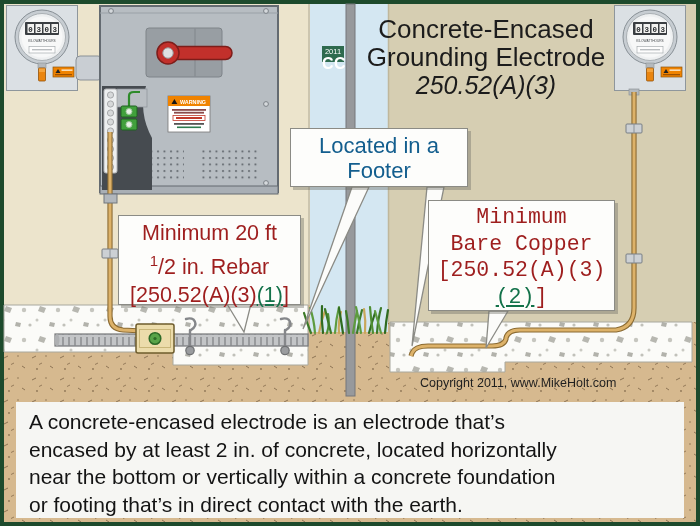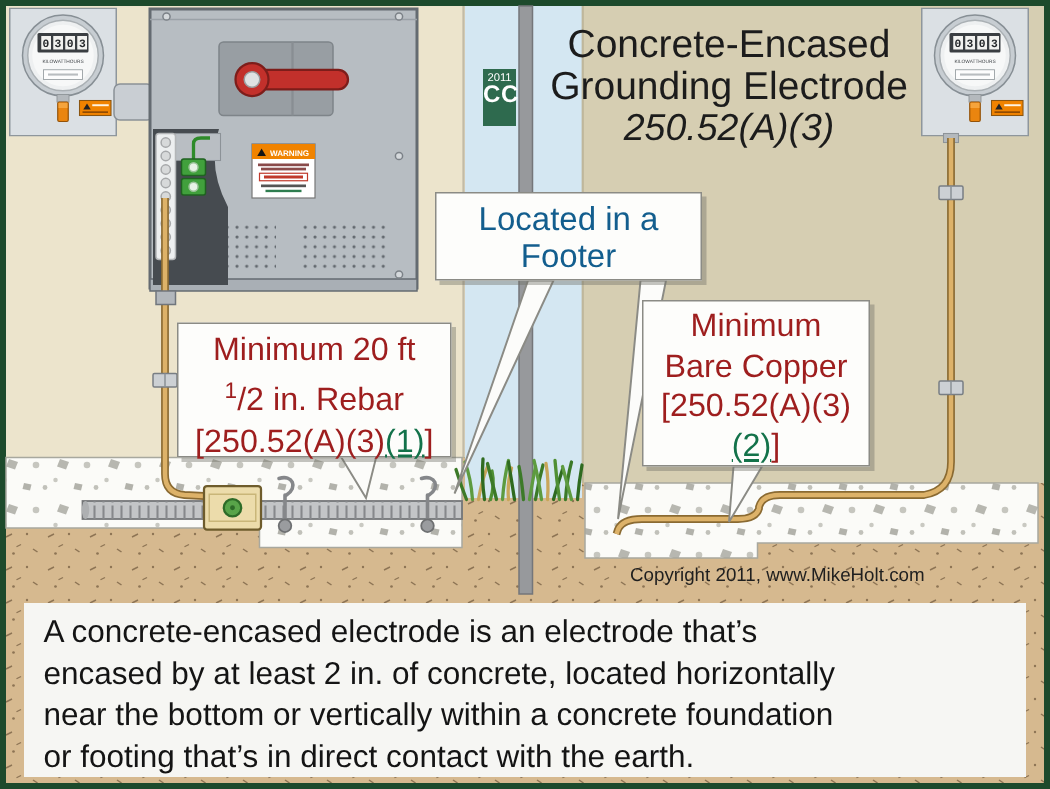--- a/index.html
+++ b/index.html
@@ -9,30 +9,30 @@
   }
   #scene{position:absolute;left:0;top:0;}
   .overlay{position:absolute;}
   .bubble{
     position:absolute;background:#fdfdfb;border:1.5px solid #8b8b85;
     box-shadow:3px 3px 0 rgba(110,110,100,.40);text-align:center;box-sizing:border-box;
   }
   #title{left:358px;top:15px;width:256px;text-align:center;color:#1c1c1c;
          font-size:26px;line-height:28px;}
   #title .code{font-style:italic;font-size:25px;}
-  #badge{left:322px;top:46px;width:22px;height:38px;background:#2e6a4e;color:#fff;
+  #badge{left:322px;top:46px;width:22px;height:16px;background:#2e6a4e;color:#fff;
          text-align:center;line-height:1;padding-top:2px;box-sizing:border-box;}
   #badge .yr{font-size:7.5px;display:block;}
   #badge .cc{font-size:16px;font-weight:bold;display:block;letter-spacing:.5px;}
   #located{left:290px;top:128px;width:178px;height:59px;color:#135e8e;
            font-size:22px;line-height:25px;padding-top:4px;}
   #callout-rebar{left:118px;top:215px;width:183px;height:90px;color:#9e1e1e;
                  font-size:21.5px;line-height:28px;padding-top:3px;}
-  #callout-copper{left:428px;top:200px;width:152px;height:111px;color:#9e1e1e;
-                  font-size:21.5px;line-height:26.5px;padding-top:3px;}
+  #callout-copper{left:428px;top:200px;width:187px;height:111px;color:#9e1e1e;
+                  font-size:21.5px;line-height:26.5px;padding-top:3px;font-family:Liberation Mono, monospace;}
   .codelink{color:#13724a;text-decoration:underline;}
   sup.frac{font-size:70%;}
   #copyright{left:420px;top:376px;width:250px;text-align:left;font-size:12.5px;
              color:#1f1f1f;}
   #descbox{left:16px;top:402px;width:668px;height:116px;background:#f6f6f3;
            color:#141414;font-size:21px;line-height:27.5px;
            padding:6px 0 0 13px;box-sizing:border-box;}
 </style>
 </head>
 <body>

